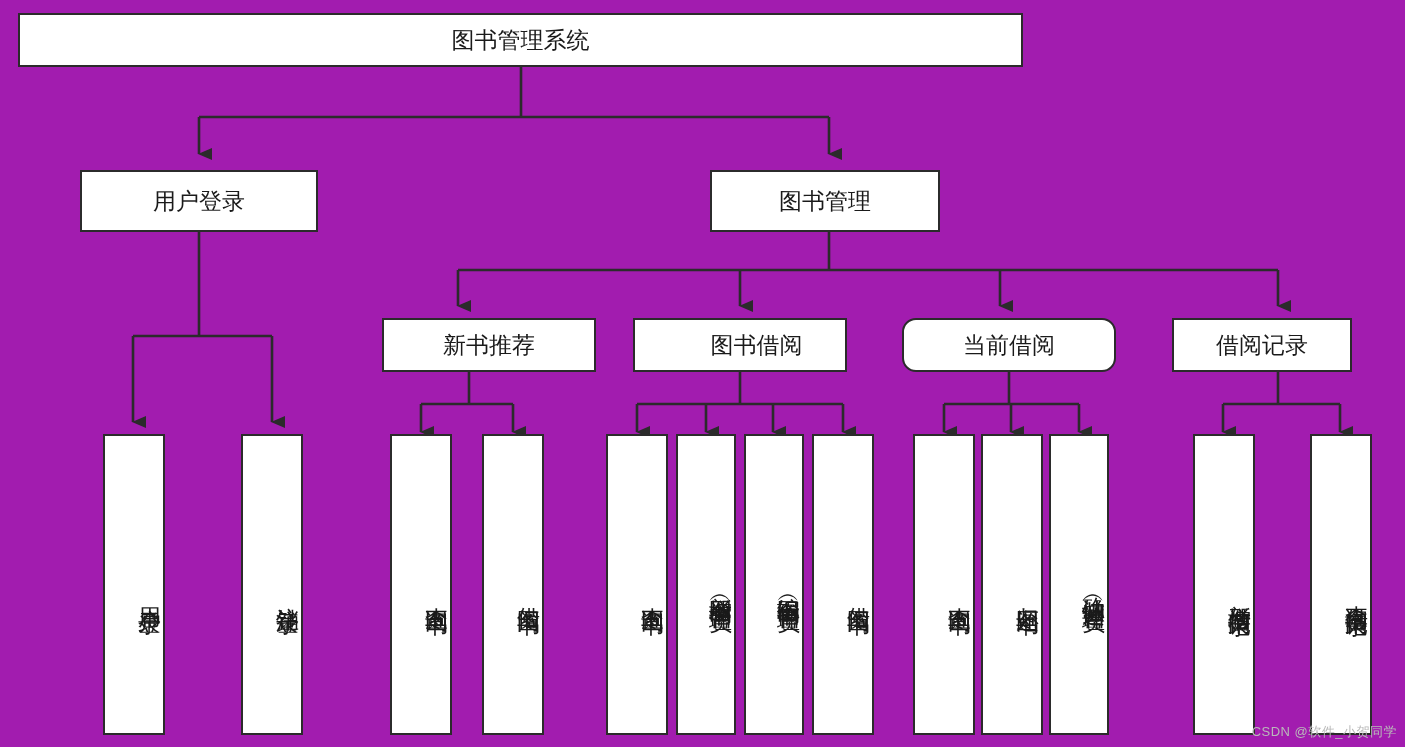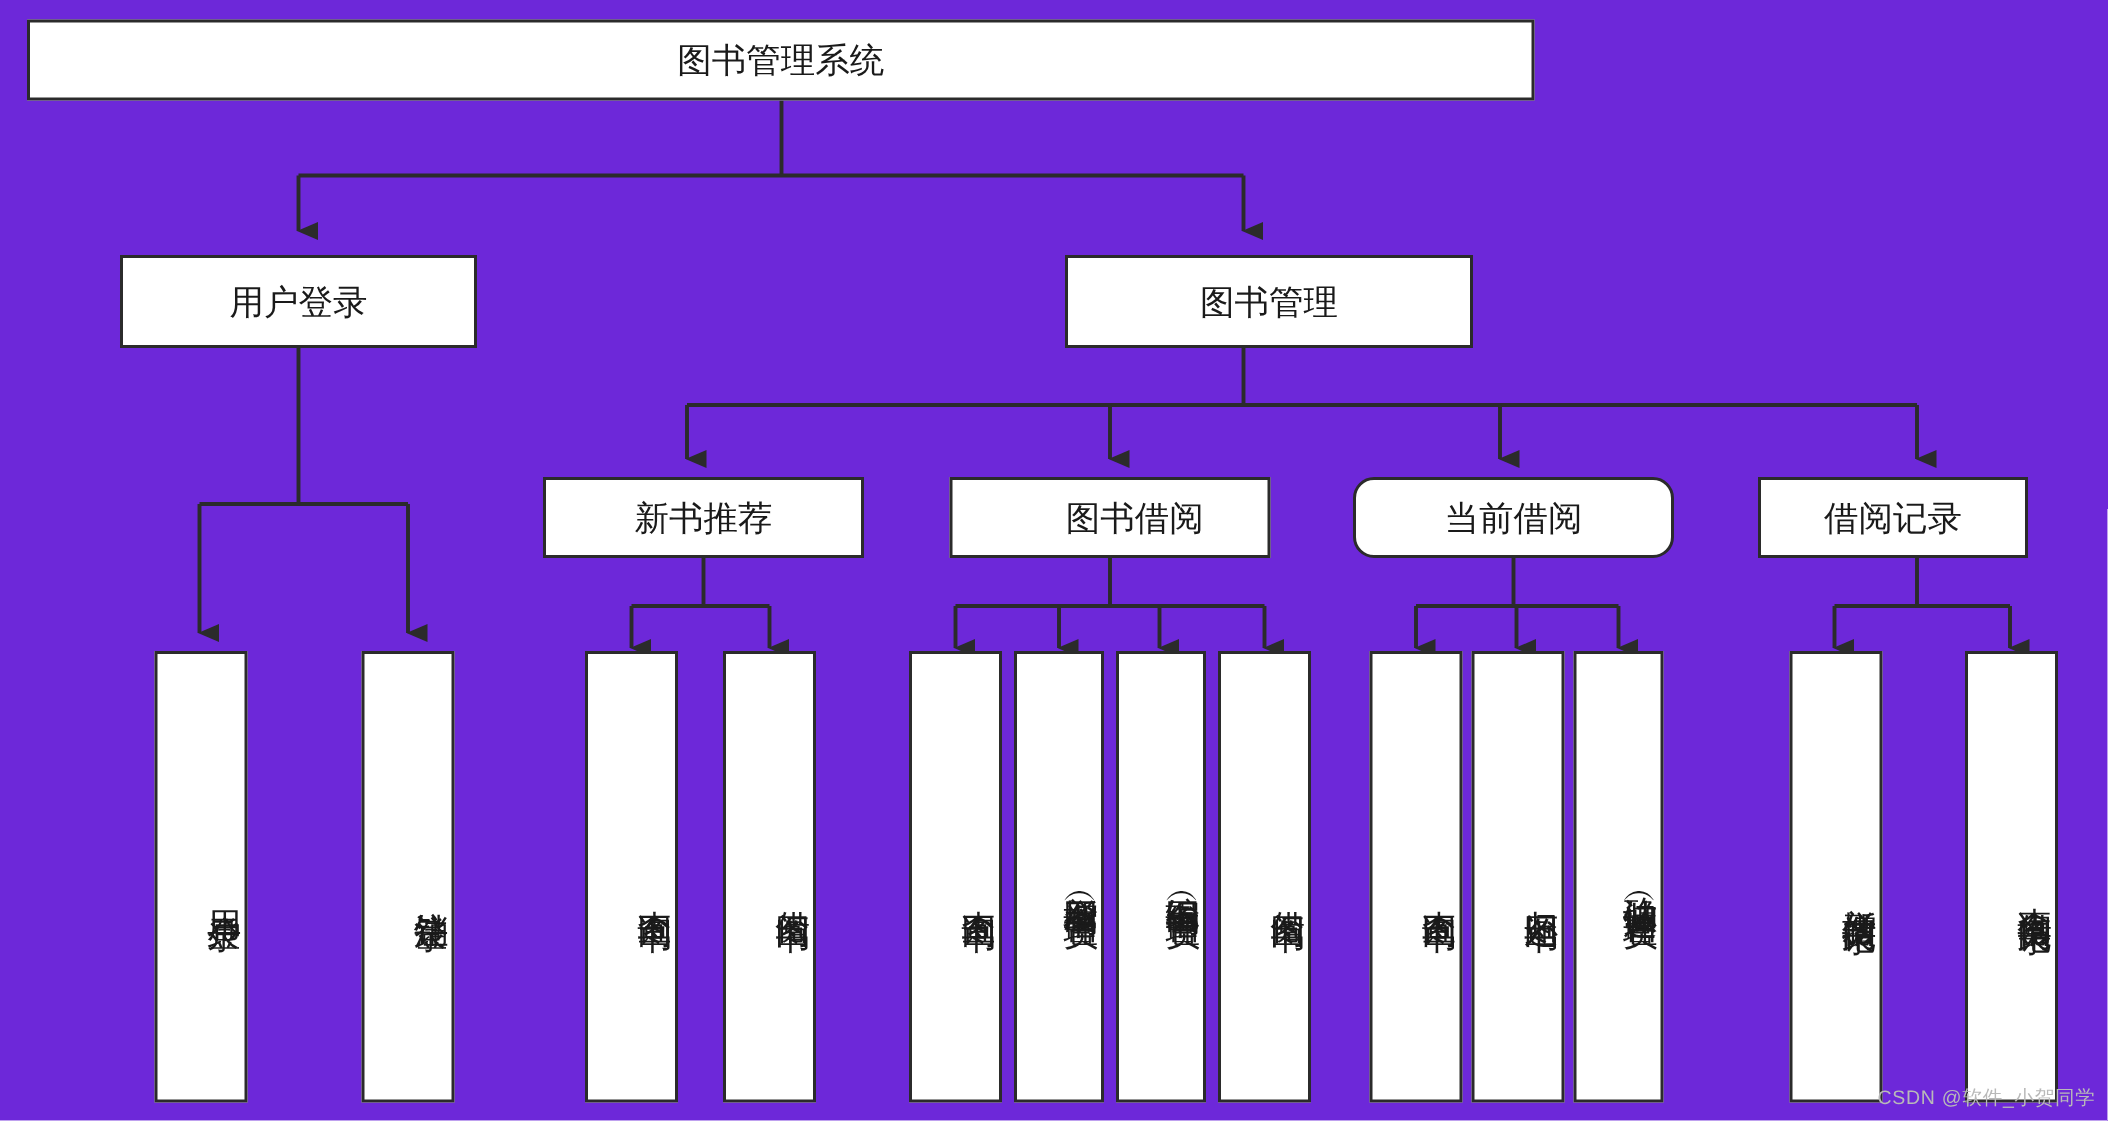--- a/index.html
+++ b/index.html
@@ -7,21 +7,21 @@
     padding: 0;
     background: #ffffff;
   }
   body {
     font-family: "Liberation Sans", "DejaVu Sans", sans-serif;
   }
   #canvas {
     position: relative;
     width: 1405px;
     height: 747px;
-    background: #6d28d9;
+    background: #a21caf;
     overflow: hidden;
   }
   #edges {
     position: absolute;
     left: 0;
     top: 0;
     width: 1405px;
     height: 747px;
     pointer-events: none;
   }
@@ -123,25 +123,25 @@
     </g>
   </svg>
 
   <div class="node root" style="left:18px; top:13px; width:1005px; height:54px;">
     <span>图书管理系统</span>
   </div>
 
   <div class="node horiz" style="left:80px; top:170px; width:238px; height:62px;">
     <span>用户登录</span>
   </div>
-  <div class="node horiz" style="left:710px; top:170px; width:272px; height:62px;">
+  <div class="node horiz" style="left:710px; top:170px; width:230px; height:62px;">
     <span>图书管理</span>
   </div>
 
-  <div class="node horiz" style="left:362px; top:318px; width:214px; height:54px;align-items:center;">
+  <div class="node horiz" style="left:382px; top:318px; width:214px; height:54px;align-items:center;">
     <span>新书推荐</span>
   </div>
   <div class="node horiz" style="left:633px; top:318px; width:214px; height:54px;padding-left:33px;">
     <span>图书借阅</span>
   </div>
   <div class="node horiz" style="left:902px; top:318px; width:214px; height:54px;border-radius:14px;">
     <span>当前借阅</span>
   </div>
   <div class="node horiz" style="left:1172px; top:318px; width:180px; height:54px;">
     <span>借阅记录</span>

